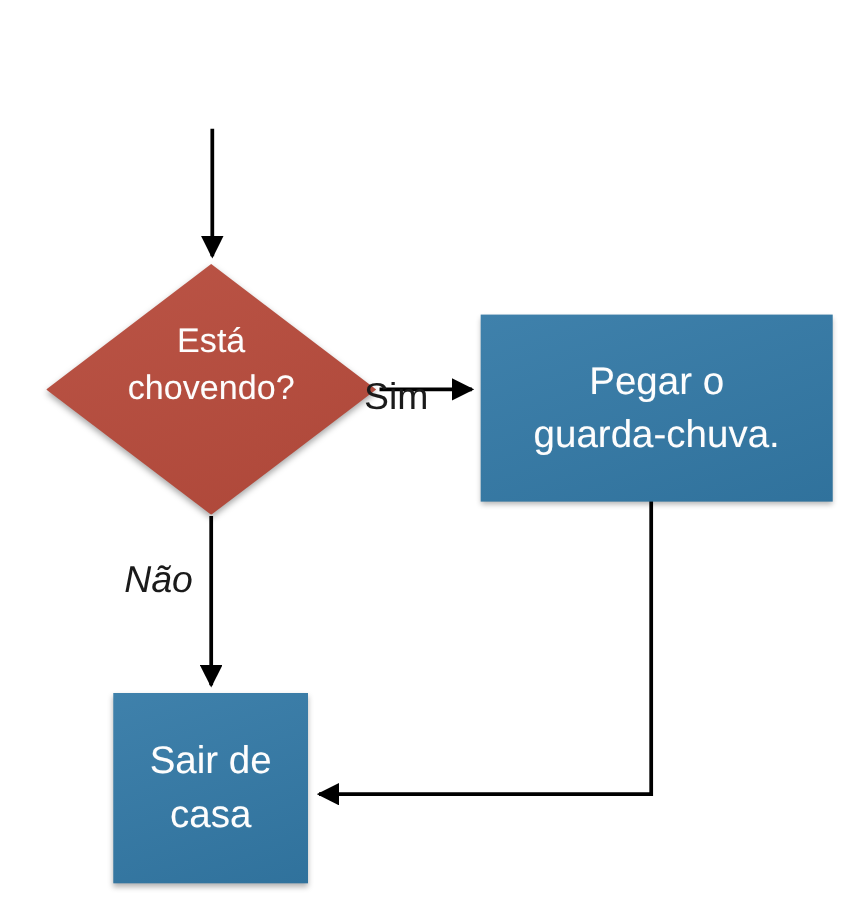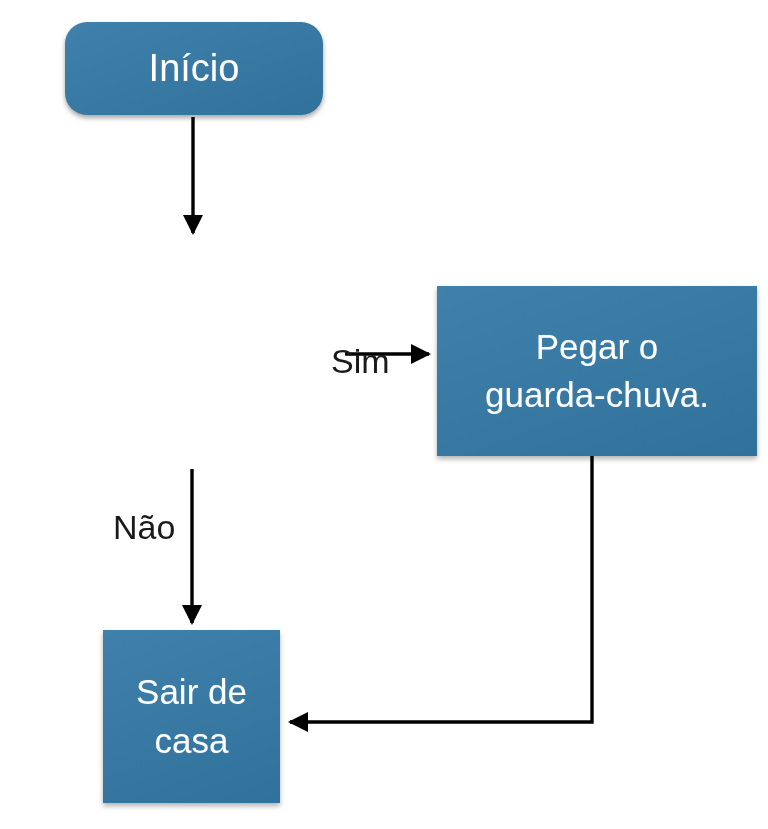--- a/index.html
+++ b/index.html
@@ -106,43 +106,47 @@
     line-height: 1;
     margin-top: 32px;
   }
   .label-sim {
     left: 331px;
     top: 312px;
   }
   .label-nao {
     left: 113px;
     top: 478px;
+    font-style: italic;
   }
 </style>
 </head>
 <body>
 
 <div class="canvas">
 
   <svg class="edges-svg" width="768" height="829" viewBox="0 0 768 829" aria-hidden="true">
     <defs>
       <marker id="arrowhead" viewBox="0 0 10 10" refX="9" refY="5" markerWidth="6" markerHeight="6" orient="auto-start-reverse">
         <path d="M0,0 L10,5 L0,10 z" fill="#000000"></path>
       </marker>
     </defs>
     <path class="edge" d="M193,117 V233"></path>
     <path class="edge" d="M345,354 H429"></path>
     <path class="edge" d="M192,469 V623"></path>
     <path class="edge" d="M592,436 V722 H290"></path>
   </svg>
 
-  <div class="node node-start">
-    <span class="node-label">Início</span>
+
+  <div class="diamond-wrap">
+    <div class="diamond">
+      <span class="node-label">Está
+chovendo?</span>
+    </div>
   </div>
-
 
   <div class="node node-umbrella">
     <span class="node-label">Pegar o
 guarda-chuva.</span>
   </div>
 
   <div class="node node-leave">
     <span class="node-label">Sair de
 casa</span>
   </div>

